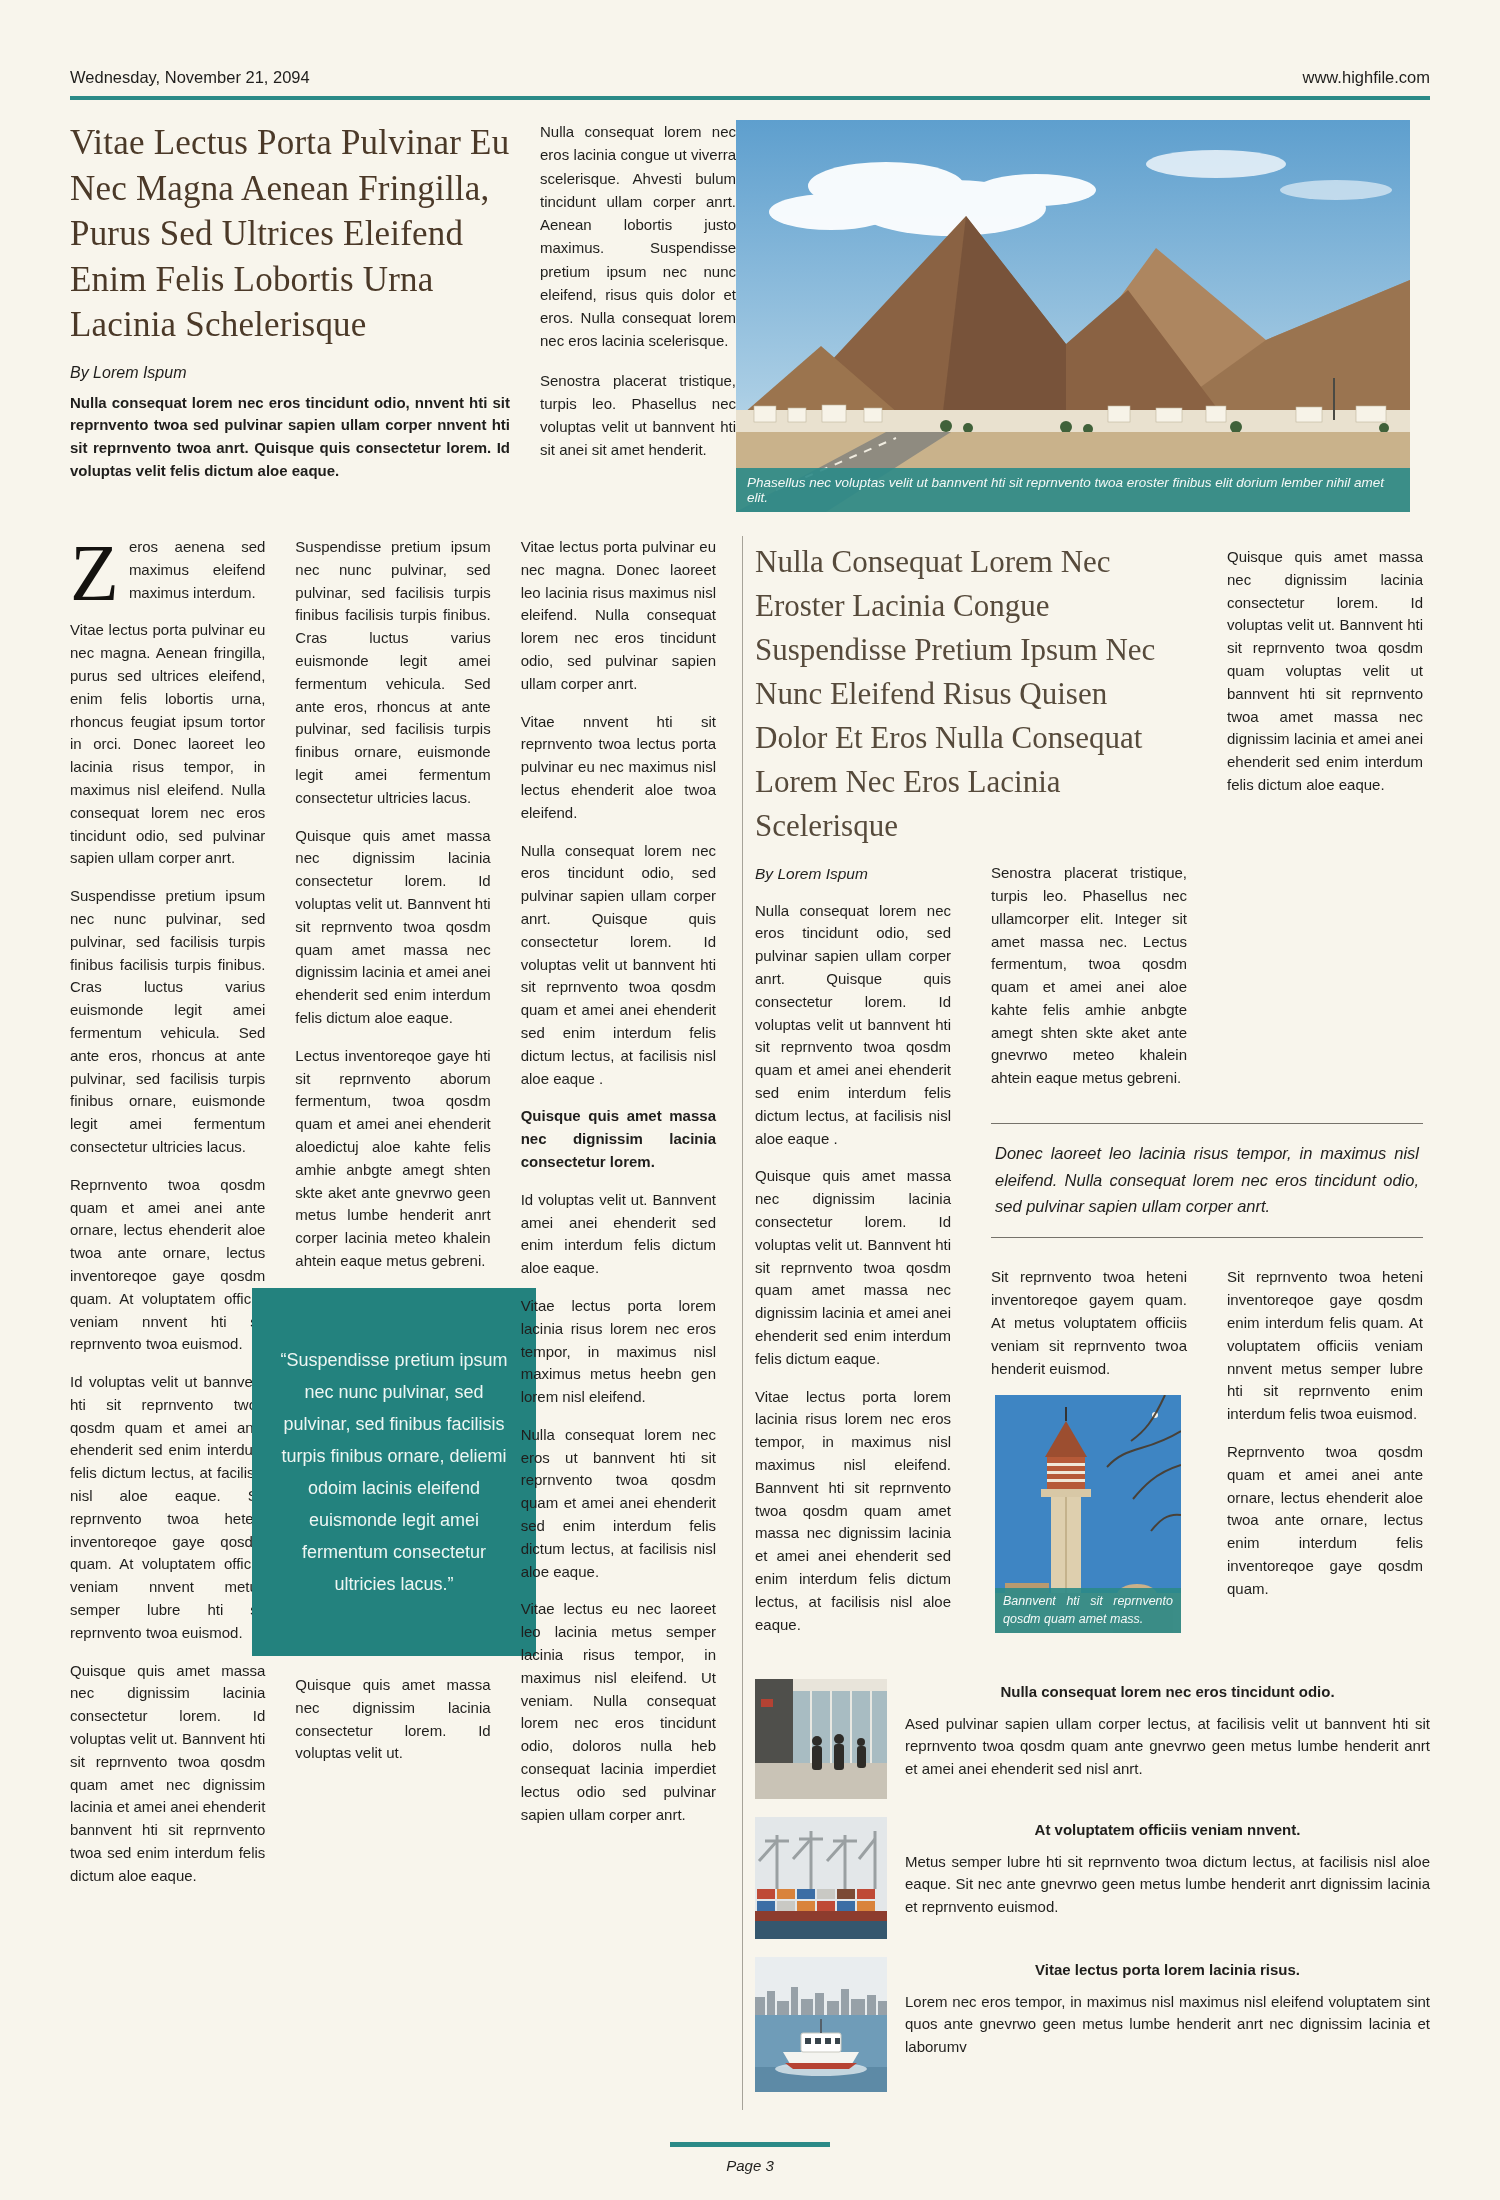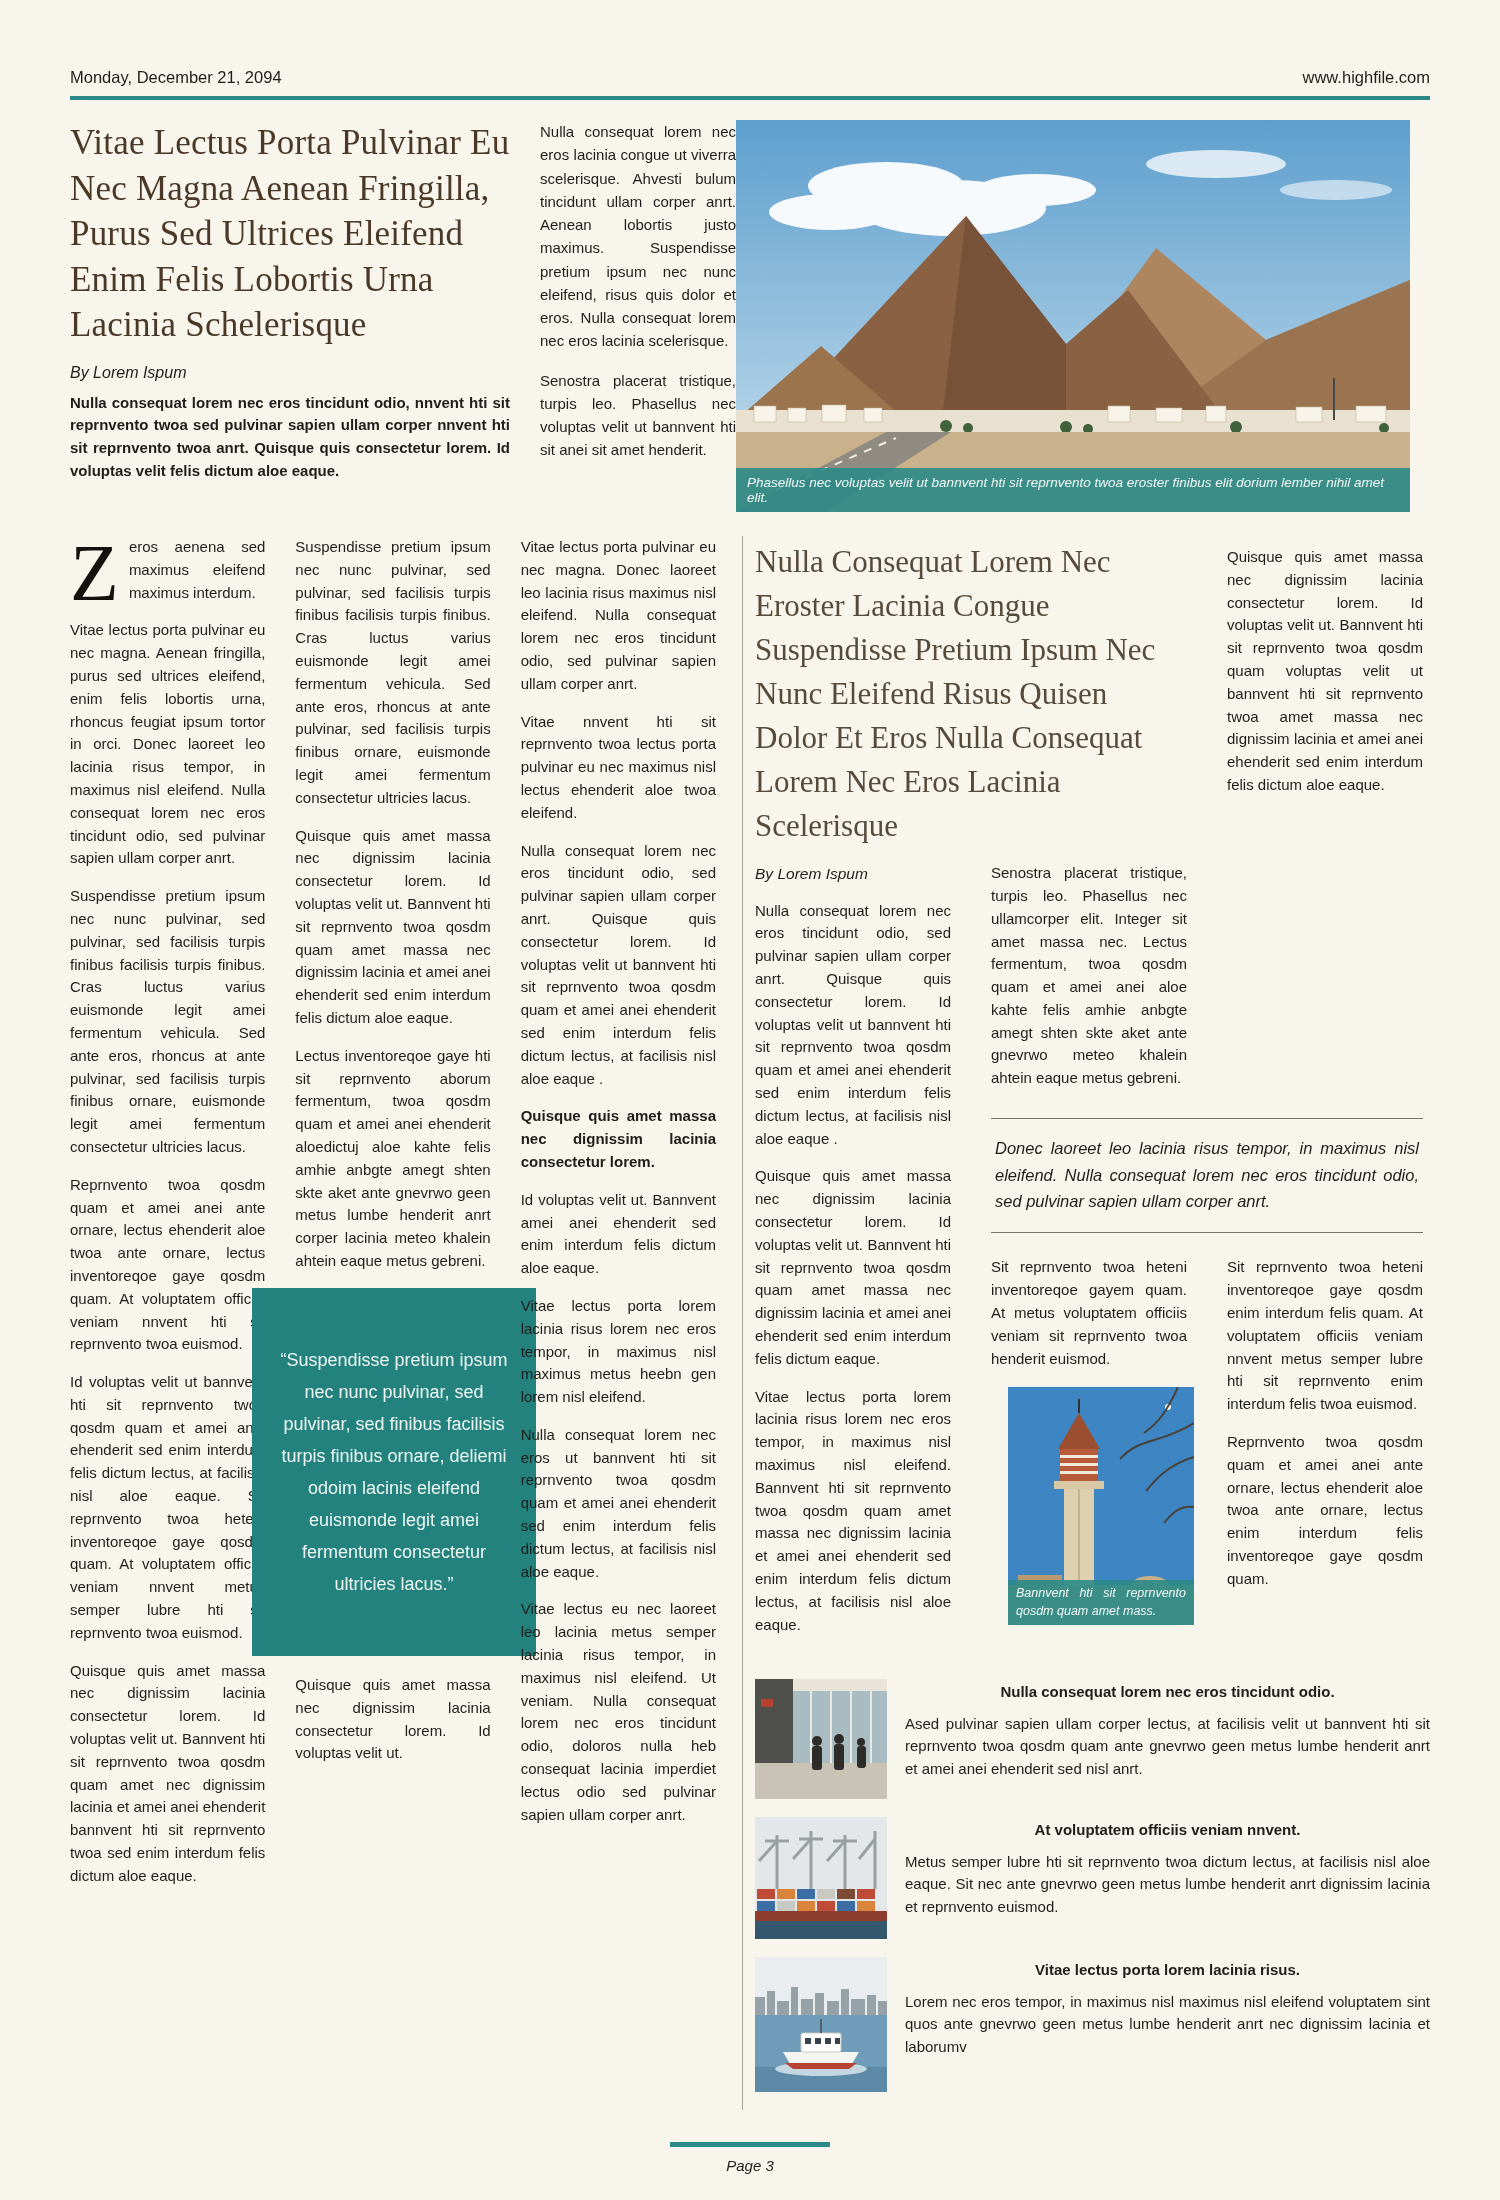--- a/index.html
+++ b/index.html
@@ -85,21 +85,21 @@
   .page-footer { position:absolute; left:0; right:0; bottom:26px; text-align:center; }
   .footer-bar { width:160px; height:5px; background:#2b8a87; margin:0 auto 10px; }
   .footer-label { font-style:italic; font-size:15px; }
 </style>
 </head>
 <body>
 
 <div class="page">
 
   <div class="masthead">
-    <span>Monday,  December 21, 2094</span>
+    <span>Wednesday,  November 21, 2094</span>
     <span>www.highfile.com</span>
   </div>
   <div class="masthead-rule"></div>
 
   <div class="top-zone">
     <div class="la-top">
       <h1 class="la-headline">Vitae Lectus Porta Pulvinar Eu Nec Magna Aenean Fringilla, Purus Sed Ultrices Eleifend Enim Felis Lobortis Urna Lacinia Schelerisque</h1>
       <div class="la-byline">By Lorem Ispum</div>
       <p class="la-lead">Nulla consequat lorem nec eros tincidunt odio, nnvent hti sit reprnvento twoa sed pulvinar sapien ullam corper nnvent hti sit reprnvento twoa anrt. Quisque quis consectetur lorem. Id voluptas velit felis dictum aloe eaque.</p>
     </div>
@@ -211,21 +211,21 @@
         </div>
 
         <div class="ra-quote">Donec laoreet leo lacinia risus tempor, in maximus nisl eleifend. Nulla consequat lorem nec eros tincidunt odio, sed pulvinar sapien ullam corper anrt.</div>
 
         <div class="ra-colC1 nw-txt">
           <p>Quisque quis amet massa nec dignissim lacinia consectetur lorem. Id voluptas velit ut. Bannvent hti sit reprnvento twoa qosdm quam voluptas velit ut bannvent hti sit reprnvento twoa amet massa nec dignissim lacinia et amei anei ehenderit sed enim interdum felis dictum aloe eaque.</p>
         </div>
 
         <div class="ra-colB2 nw-txt">
           <p>Sit reprnvento twoa heteni inventoreqoe gayem quam. At metus voluptatem officiis veniam sit reprnvento twoa henderit euismod.</p>
-          <figure class="minaret-fig" style="margin:17px;">
+          <figure class="minaret-fig" style="margin:4px;">
             <svg viewBox="0 0 186 238" preserveAspectRatio="none">
               <rect x="0" y="0" width="186" height="238" fill="#3e85c3"></rect>
               <circle cx="160" cy="20" r="3" fill="#f5f5f0"></circle>
               <g stroke="#4a3a2a" stroke-width="2" fill="none" opacity="0.9">
                 <path d="M186,36 C150,58 132,50 112,72"></path>
                 <path d="M186,70 C160,78 148,92 138,104"></path>
                 <path d="M170,0 C158,26 150,36 136,46"></path>
                 <path d="M186,120 C172,118 164,126 156,136"></path>
               </g>
               <polygon points="50,62 92,62 71,26" fill="#9c4e30"></polygon>

